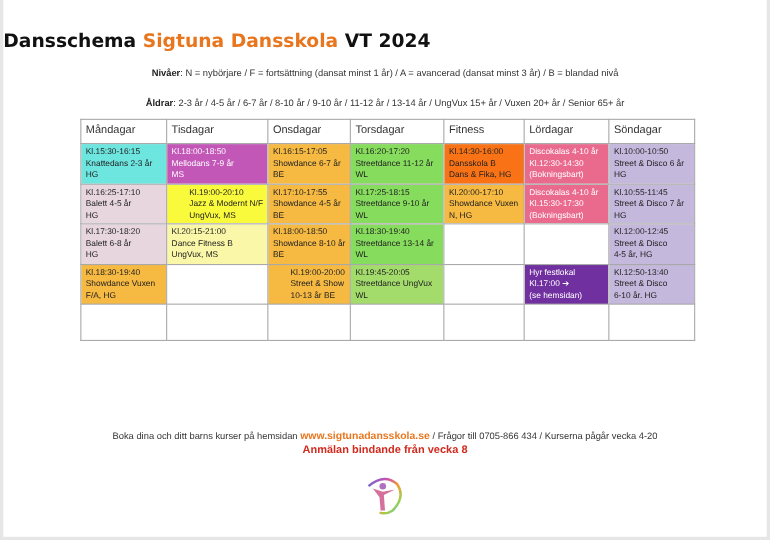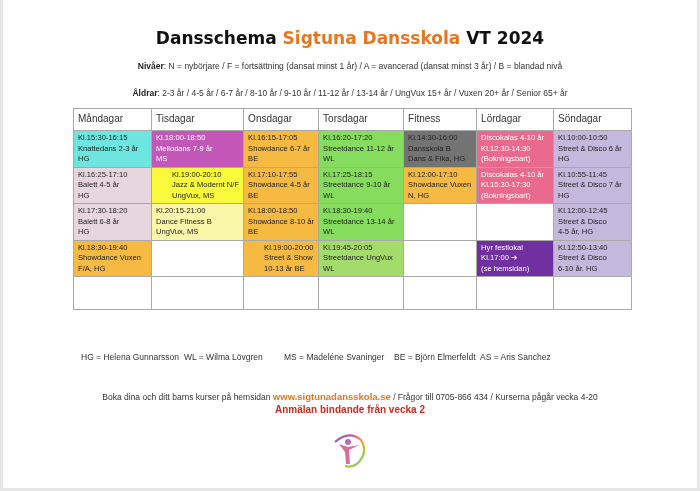--- a/index.html
+++ b/index.html
@@ -1,18 +1,18 @@
 <!DOCTYPE html>
 <html><head>
 <meta charset="utf-8">
 <style>
   html,body{margin:0;padding:0;}
   body{width:700px;height:491px;background:#e6e6e6;position:relative;overflow:hidden;font-family:"Liberation Sans",sans-serif;}
   .page{position:absolute;left:3px;top:0;width:694px;height:488px;background:#fff;}
-  .title{position:absolute;left:0;top:28px;width:100%;text-align:center;font-weight:bold;font-size:17px;color:#111;font-family:"DejaVu Sans",sans-serif;}
+  .title{position:absolute;left:0;top:28px;width:100%;text-align:left;font-weight:bold;font-size:17px;color:#111;font-family:"DejaVu Sans",sans-serif;}
   .title .brand{color:#e8761e;}
   .legend{position:absolute;left:0;width:100%;text-align:center;font-size:8.5px;color:#333;}
   .legend b{color:#222;}
   table{position:absolute;left:70px;top:108px;border-collapse:collapse;table-layout:fixed;}
   td,th{border:1px solid #a9a9a9;padding:2px 4px;font-size:7.6px;line-height:10.5px;vertical-align:top;text-align:left;overflow:hidden;}
   th{font-weight:normal;font-size:10px;color:#333;height:17px;vertical-align:middle;}
   td{height:31px;}
   tr.short td{height:28px;}
   .cell-text div{white-space:nowrap;}
   .teachers{position:absolute;top:352px;left:78px;font-size:8.5px;color:#333;display:flex;gap:0;}
@@ -73,21 +73,21 @@
           <td class="cell-text" style="background: rgb(246, 185, 66); color: rgb(34, 34, 34);">
             <div>Kl.16:15-17:05</div>
             <div>Showdance 6-7 år</div>
             <div>BE</div>
           </td>
           <td class="cell-text" style="background: rgb(134, 220, 92); color: rgb(34, 34, 34);">
             <div>Kl.16:20-17:20</div>
             <div>Streetdance 11-12 år</div>
             <div>WL</div>
           </td>
-          <td class="cell-text" style="background: #737373; color: rgb(34, 34, 34);">
+          <td class="cell-text" style="background: #f97316; color: rgb(34, 34, 34);">
             <div>Kl.14:30-16:00</div>
             <div>Dansskola B</div>
             <div>Dans &amp; Fika, HG</div>
           </td>
           <td class="cell-text" style="background: rgb(234, 106, 142); color: rgb(255, 255, 255);">
             <div>Discokalas 4-10 år</div>
             <div>Kl.12:30-14:30</div>
             <div>(Bokningsbart)</div>
           </td>
           <td class="cell-text" style="background: rgb(196, 184, 220); color: rgb(34, 34, 34);">
@@ -111,21 +111,21 @@
             <div>Kl.17:10-17:55</div>
             <div>Showdance 4-5 år</div>
             <div>BE</div>
           </td>
           <td class="cell-text" style="background: rgb(134, 220, 92); color: rgb(34, 34, 34);">
             <div>Kl.17:25-18:15</div>
             <div>Streetdance 9-10 år</div>
             <div>WL</div>
           </td>
           <td class="cell-text" style="background: rgb(246, 185, 66); color: rgb(34, 34, 34);">
-            <div>Kl.12:00-17:10</div>
+            <div>Kl.20:00-17:10</div>
             <div>Showdance Vuxen</div>
             <div>N, HG</div>
           </td>
           <td class="cell-text" style="background: rgb(234, 106, 142); color: rgb(255, 255, 255);">
             <div>Discokalas 4-10 år</div>
             <div>Kl.15:30-17:30</div>
             <div>(Bokningsbart)</div>
           </td>
           <td class="cell-text" style="background: rgb(196, 184, 220); color: rgb(34, 34, 34);">
             <div>Kl.10:55-11:45</div>
@@ -196,32 +196,25 @@
           <td class="cell-text" style="background: rgb(255, 255, 255); color: rgb(34, 34, 34);"></td>
           <td class="cell-text" style="background: rgb(255, 255, 255); color: rgb(34, 34, 34);"></td>
           <td class="cell-text" style="background: rgb(255, 255, 255); color: rgb(34, 34, 34);"></td>
           <td class="cell-text" style="background: rgb(255, 255, 255); color: rgb(34, 34, 34);"></td>
           <td class="cell-text" style="background: rgb(255, 255, 255); color: rgb(34, 34, 34);"></td>
           <td class="cell-text" style="background: rgb(255, 255, 255); color: rgb(34, 34, 34);"></td>
         </tr>
       </tbody>
   </table>
 
-  <div class="teachers">
-    <span style="width:103px">HG = Helena Gunnarsson</span>
-    <span style="width:100px">WL = Wilma Lövgren</span>
-    <span style="width:110px">MS = Madeléne Svaninger</span>
-    <span style="width:86px">BE = Björn Elmerfeldt</span>
-    <span>AS = Aris Sanchez</span>
-  </div>
 
   <div class="footer" style="top:391px;">
     <span>Boka dina och ditt barns kurser på hemsidan </span><a class="url">www.sigtunadansskola.se</a><span> / Frågor till 0705-866 434 / Kurserna pågår vecka 4-20</span>
   </div>
-  <div class="footer red" style="top:404px;">Anmälan bindande från vecka 2</div>
+  <div class="footer red" style="top:404px;">Anmälan bindande från vecka 8</div>
 
   <svg class="logo" viewBox="0 0 40 40">
     <defs>
       <linearGradient id="rb" x1="0" y1="0" x2="1" y2="1">
         <stop offset="0" stop-color="#5b6fd6"></stop>
           <stop offset="0.3" stop-color="#d04fb0"></stop>
         <stop offset="0.55" stop-color="#f0a030"></stop>
           <stop offset="0.8" stop-color="#9ad050"></stop>
         <stop offset="1" stop-color="#50b0e0"></stop>
       </linearGradient>

